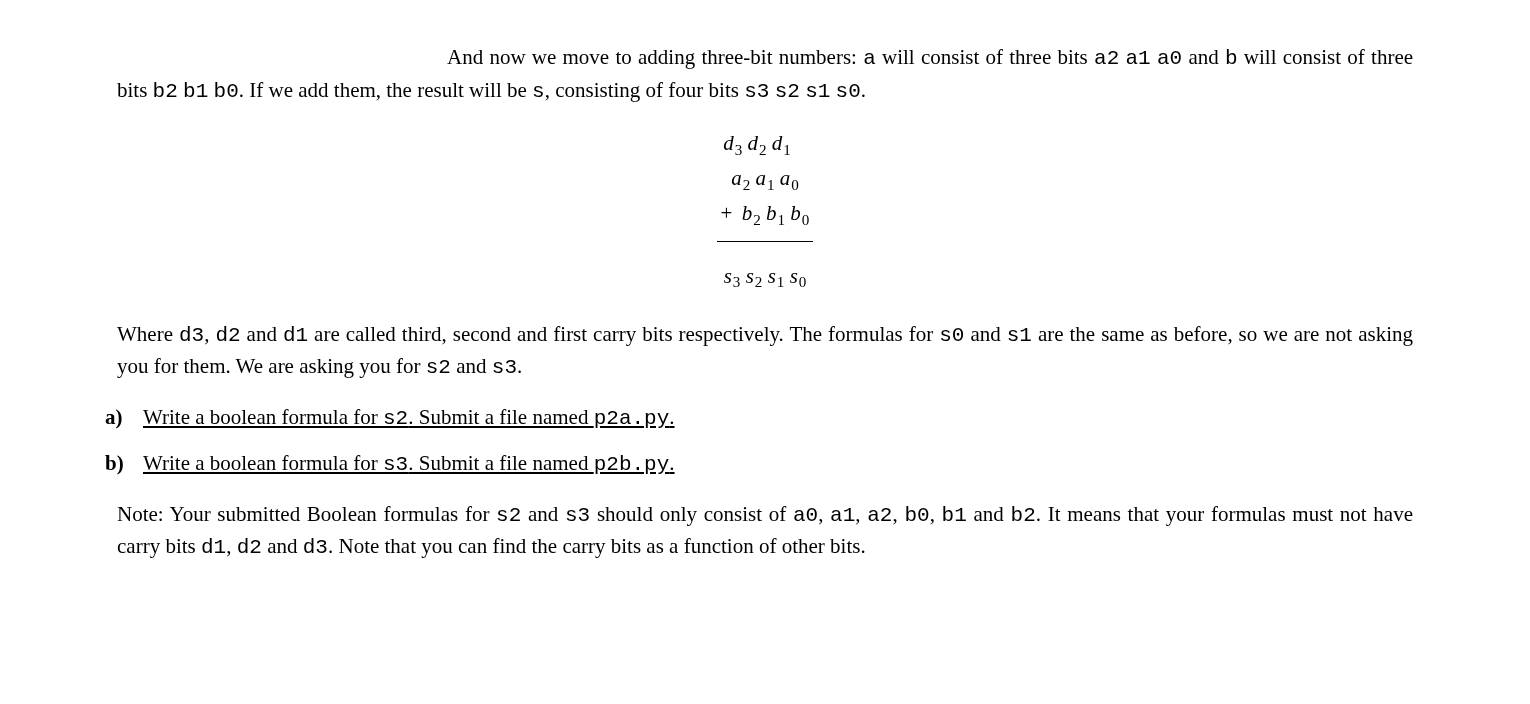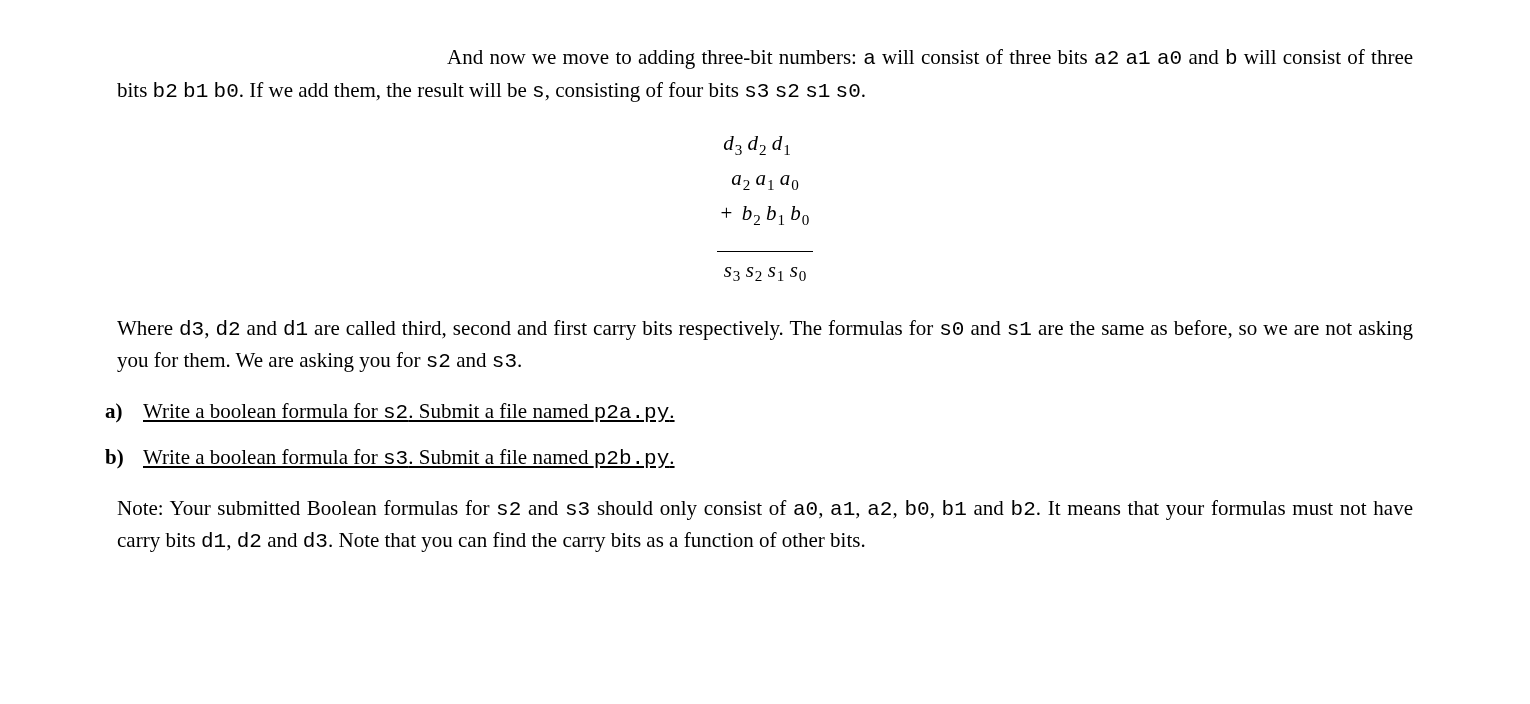--- a/index.html
+++ b/index.html
@@ -35,22 +35,22 @@
     .math-inner {
       display: inline-block;
       text-align: center;
     }
     .math-row {
       padding: 1px 4px;
       white-space: nowrap;
     }
     .math-row.rule {
       border-top: 1.5px solid #000;
-      margin-top: 18px;
-      padding-top: 3px;
+      margin-top: 8px;
+      padding-top: 19px;
     }
     .math-row .plus {
       font-style: normal;
       margin-right: 4px;
     }
     sub {
       font-size: 0.72em;
       font-style: normal;
       vertical-align: -0.3em;
       padding-left: 1px;

